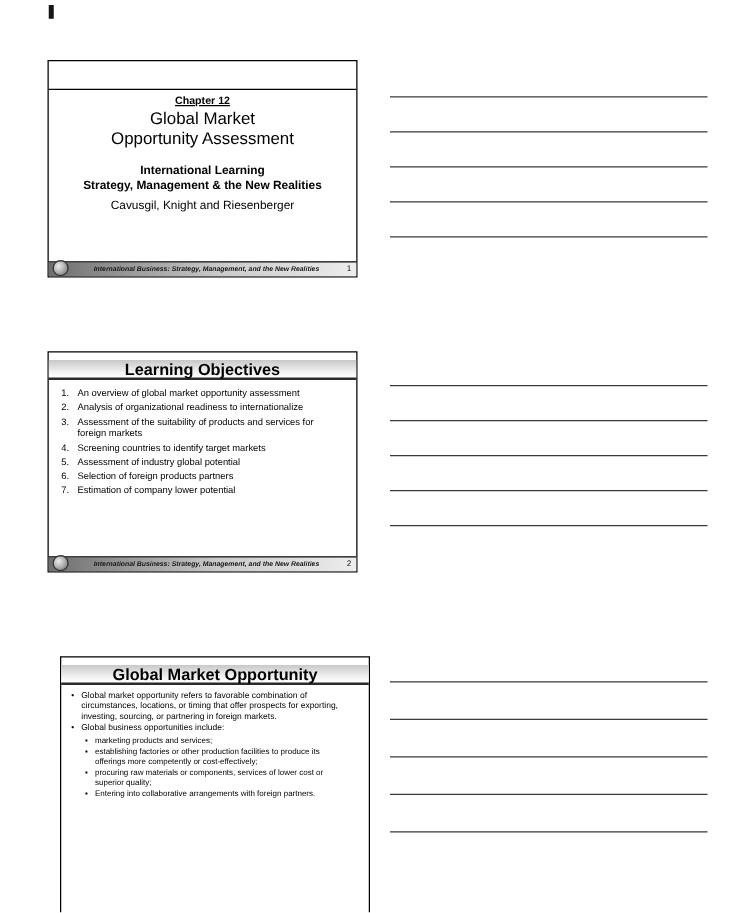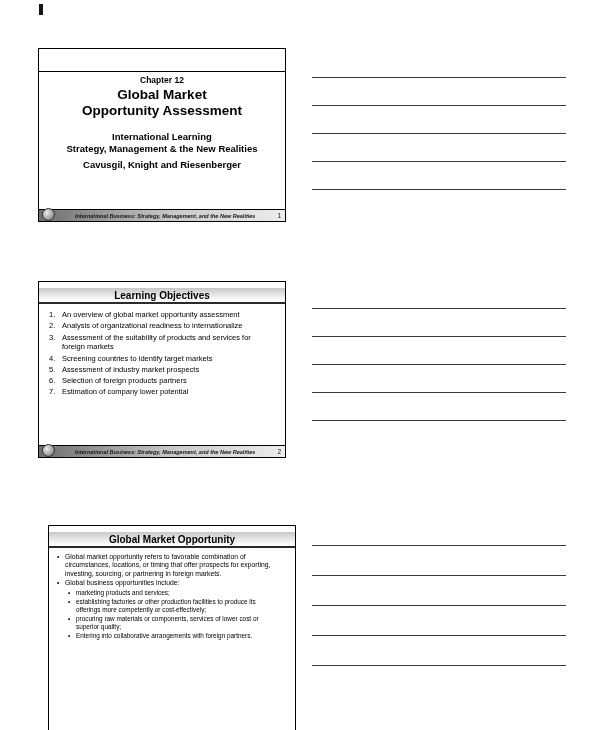--- a/index.html
+++ b/index.html
@@ -14,33 +14,33 @@
     position:absolute; left:38px; width:248px; background:#fff;
     border:1px solid #000; box-sizing:border-box;
   }
   #slide1 { top:48px;  height:174px; }
   #slide2 { top:281px; height:177px; }
   #slide3 { top:525px; height:240px;margin-left:10px; }
 
   
   .s1-top { height:22px; border-bottom:1px solid #000; }
   .s1-body { text-align:center; padding-top:3px; }
-  .s1-chapter { font-size:8.5px; font-weight:bold; }
-  .s1-title { font-size:13.5px; font-weight:bold; line-height:1.15; margin-top:2px; }
+  .s1-chapter { font-size:8.5px; font-weight:bold;text-decoration:underline; }
+  .s1-title { font-size:13.5px; font-weight:normal; line-height:1.15; margin-top:2px; }
   .s1-sub { font-size:9.5px; font-weight:bold; line-height:1.25; margin-top:13px; }
   .s1-by { font-size:9px; font-weight:bold; margin-top:12px; }
-  .s1-authors { font-size:9.5px; font-weight:bold; margin-top:4px; }
+  .s1-authors { font-size:9.5px; font-weight:normal; margin-top:4px; }
 
   
   .slide-header {
     margin-top:6px; height:16px; box-sizing:border-box;
     background:linear-gradient(to bottom,#c8c8c8,#f3f3f3 70%,#ffffff);
     border-bottom:2px solid #2a2a2a;
     display:flex; align-items:center; justify-content:center;
-    font-weight:bold; font-size:10px;
+    font-weight:bold; font-size:13px;
   }
 
   
   .obj-list { padding:6px 14px 0 10px; }
   .obj-item { display:flex; font-size:7.5px; line-height:1.3; margin-bottom:1.5px; }
   .obj-num  { width:13px; flex:none; }
   .obj-text { flex:1; }
 
   
   .bul-list { padding:5px 18px 0 8px; }
@@ -114,21 +114,21 @@
         <div class="obj-item">
           <span class="obj-num">3.</span>
           <span class="obj-text">Assessment of the suitability of products and services for foreign markets</span>
         </div>
         <div class="obj-item">
           <span class="obj-num">4.</span>
           <span class="obj-text">Screening countries to identify target markets</span>
         </div>
         <div class="obj-item">
           <span class="obj-num">5.</span>
-          <span class="obj-text">Assessment of industry market prospects</span>
+          <span class="obj-text">Assessment of industry global potential</span>
         </div>
         <div class="obj-item">
           <span class="obj-num">6.</span>
           <span class="obj-text">Selection of foreign products partners</span>
         </div>
         <div class="obj-item">
           <span class="obj-num">7.</span>
           <span class="obj-text">Estimation of company lower potential</span>
         </div>
       </div>

